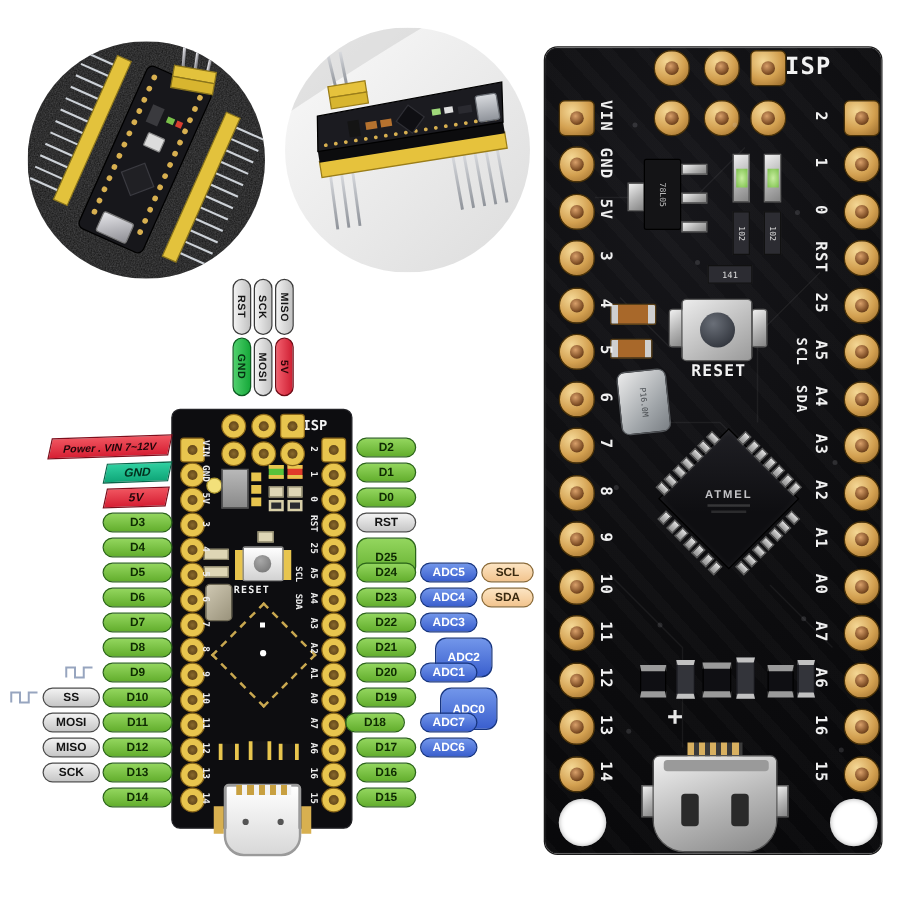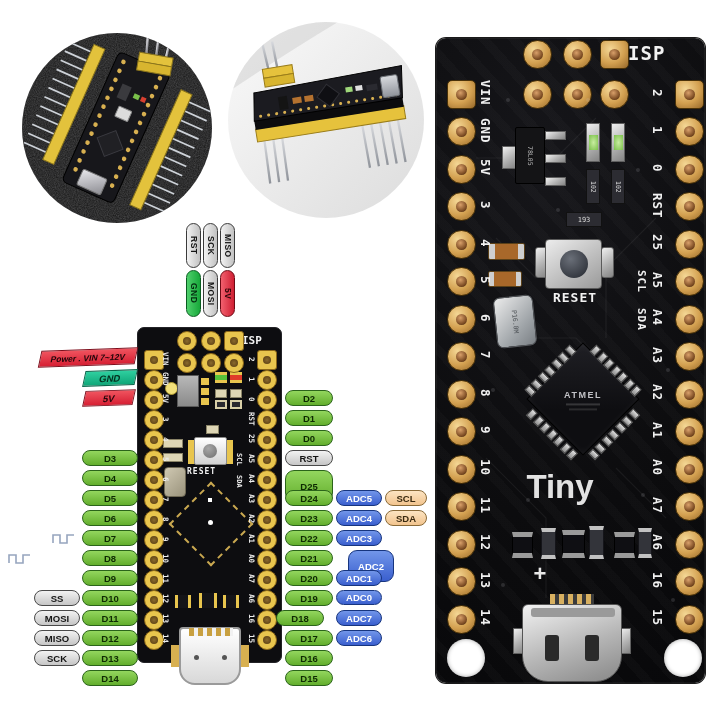--- a/index.html
+++ b/index.html
@@ -15,21 +15,21 @@
          display:flex;align-items:center;justify-content:center;
          writing-mode:vertical-rl;text-orientation:mixed;
          font:bold 8.5px "Liberation Sans",sans-serif;color:#151515;letter-spacing:.5px;}
   .vpill.gray {background:linear-gradient(90deg,#f2f2f2,#c2c2c2);}
   .vpill.green{background:linear-gradient(90deg,#4fd06c,#17a83a);border-color:#0a5c20;color:#052c10;}
   .vpill.red  {background:linear-gradient(90deg,#f2606e,#cf1f33);border-color:#6e0a14;color:#2c0508;}
 
   
   .pill{position:absolute;box-sizing:border-box;border-radius:9px;border:1.5px solid #2b641a;
         display:flex;align-items:center;justify-content:center;
-        font:bold 9.5px "Liberation Sans",sans-serif;color:#0e2a02;margin-top:40px;}
+        font:bold 9.5px "Liberation Sans",sans-serif;color:#0e2a02;}
   .pill.green{background:linear-gradient(#93d65e,#63ae2d);}
   .pill.blue {background:linear-gradient(#7296ea,#3a5fce);border-color:#17357f;color:#fff;}
   .pill.peach{background:linear-gradient(#fce4c2,#f2c48e);border-color:#8a6a38;color:#3a2a10;}
   .pill.gray {background:linear-gradient(#f2f2f2,#c6c6c6);border-color:#4a4a4a;color:#141414;}
   .banner{position:absolute;box-sizing:border-box;border:1.5px solid;display:flex;align-items:center;
           justify-content:center;font:bold 9.5px "Liberation Sans",sans-serif;
           transform:skewX(-14deg) rotate(-2deg);}
   .banner.red {background:linear-gradient(#f0545f,#d61f33);border-color:#7e0e1c;color:#210509;}
   .banner.teal{background:linear-gradient(#2fd0a0,#0fa678);border-color:#07664a;color:#03301e;}
   .pwm{position:absolute;}
@@ -429,21 +429,21 @@
       <div class="pill green" style="left: 285px; top: 470px; width: 48px; height: 16px;">D23</div>
       <div class="pill blue" style="left: 336px; top: 470px; width: 46px; height: 16px;">ADC4</div>
       <div class="pill peach" style="left: 385px; top: 470px; width: 42px; height: 16px;">SDA</div>
       <div class="pill green" style="left: 285px; top: 490px; width: 48px; height: 16px;">D22</div>
       <div class="pill blue" style="left: 336px; top: 490px; width: 46px; height: 16px;">ADC3</div>
       <div class="pill green" style="left: 285px; top: 510px; width: 48px; height: 16px;">D21</div>
       <div class="pill blue" style="left: 348px; top: 510px; width: 46px; height: 32px;">ADC2</div>
       <div class="pill green" style="left: 285px; top: 530px; width: 48px; height: 16px;">D20</div>
       <div class="pill blue" style="left: 336px; top: 530px; width: 46px; height: 16px;">ADC1</div>
       <div class="pill green" style="left: 285px; top: 550px; width: 48px; height: 16px;">D19</div>
-      <div class="pill blue" style="left: 336px; top: 550px; width: 46px; height: 15px;">ADC0</div>
+      <div class="pill blue" style="left: 352px; top: 550px; width: 46px; height: 34px;">ADC0</div>
       <div class="pill green" style="left: 276px; top: 570px; width: 48px; height: 16px;">D18</div>
       <div class="pill blue" style="left: 336px; top: 570px; width: 46px; height: 16px;">ADC7</div>
       <div class="pill green" style="left: 285px; top: 590px; width: 48px; height: 16px; text-align: center;">D17</div>
       <div class="pill blue" style="left: 336px; top: 590px; width: 46px; height: 16px;">ADC6</div>
       <div class="pill green" style="left: 285px; top: 610px; width: 48px; height: 16px;">D16</div>
       <div class="pill green" style="left: 285px; top: 630px; width: 48px; height: 16px;">D15</div>
     </div>
 
   <div class="pboard" id="pboard">
     <svg class="abs" style="left:0;top:0;" width="269" height="645">
@@ -473,21 +473,21 @@
       <div class="comp" style="left:2px;top:11px;width:9px;height:15px;background:radial-gradient(#c8eda0,#7ac04a);"></div>
     </div>
 
     <div class="comp" style="left:150px;top:131px;width:14px;height:35px;background:#2c2c32;border:1px solid #111;">
       <div class="vtext" style="width:100%;height:100%;color:#ddd;font:6.5px 'DejaVu Sans Mono',monospace;">102</div>
     </div>
     <div class="comp" style="left:175px;top:131px;width:14px;height:35px;background:#2c2c32;border:1px solid #111;">
       <div class="vtext" style="width:100%;height:100%;color:#ddd;font:6.5px 'DejaVu Sans Mono',monospace;">102</div>
     </div>
     <div class="comp" style="left:130px;top:174px;width:36px;height:15px;background:#2c2c32;border:1px solid #111;display:flex;align-items:center;justify-content:center;color:#ddd;font:7px 'DejaVu Sans Mono',monospace;">
-      <span>193</span>
+      <span>141</span>
     </div>
 
     <div class="comp" style="left:52px;top:205px;width:37px;height:17px;border-radius:2px;background:linear-gradient(90deg,#cfcfcf 0 16%,#a8682a 16% 84%,#cfcfcf 84%);border:1px solid #5a4018;"></div>
     <div class="comp" style="left:52px;top:233px;width:34px;height:16px;border-radius:2px;background:linear-gradient(90deg,#cfcfcf 0 16%,#a8682a 16% 84%,#cfcfcf 84%);border:1px solid #5a4018;"></div>
 
     <div class="comp metal" style="left:99px;top:209px;width:13px;height:31px;border-radius:3px;"></div>
     <div class="comp metal" style="left:165px;top:209px;width:13px;height:31px;border-radius:3px;"></div>
     <div class="comp" style="left:109px;top:201px;width:57px;height:50px;background:linear-gradient(145deg,#ececec,#9a9a9a);border:1px solid #5a5a5a;border-radius:4px;">
       <div class="comp" style="left:14px;top:10px;width:28px;height:28px;border-radius:50%;background:radial-gradient(circle at 38% 32%,#6a6f78,#383c44 70%,#20232a);"></div>
     </div>
@@ -528,21 +528,20 @@
           <div class="cpin" style="left: 57.5px; top: 81px; width: 5px; height: 8px;"></div>
           <div class="cpin" style="left: -9px; top: 57.5px; width: 8px; height: 5px;"></div>
           <div class="cpin" style="left: 81px; top: 57.5px; width: 8px; height: 5px;"></div>
           <div class="cpin" style="left: 67px; top: -9px; width: 5px; height: 8px;"></div>
           <div class="cpin" style="left: 67px; top: 81px; width: 5px; height: 8px;"></div>
           <div class="cpin" style="left: -9px; top: 67px; width: 8px; height: 5px;"></div>
           <div class="cpin" style="left: 81px; top: 67px; width: 8px; height: 5px;"></div>
         </div>
     </div>
 
-    <div class="abs" style="left:70px;top:428px;width:108px;height:42px;display:flex;align-items:center;justify-content:center;color:#e2e2e2;font:bold 33px 'Liberation Sans',sans-serif;">Tiny</div>
 
     <div class="comp" style="left:76px;top:494px;width:21px;height:26px;background:#0f0f13;border:1px solid #000;border-top:5px solid #9a9a9a;border-bottom:5px solid #9a9a9a;"></div>
     <div class="comp" style="left:105px;top:490px;width:15px;height:31px;background:#33343a;border:1px solid #15151a;border-top:4px solid #c2c2c2;border-bottom:4px solid #c2c2c2;"></div>
     <div class="comp" style="left:126px;top:492px;width:23px;height:28px;background:#0f0f13;border:1px solid #000;border-top:5px solid #9a9a9a;border-bottom:5px solid #9a9a9a;"></div>
     <div class="comp" style="left:153px;top:488px;width:15px;height:33px;background:#33343a;border:1px solid #15151a;border-top:4px solid #c2c2c2;border-bottom:4px solid #c2c2c2;"></div>
     <div class="comp" style="left:178px;top:494px;width:21px;height:26px;background:#0f0f13;border:1px solid #000;border-top:5px solid #9a9a9a;border-bottom:5px solid #9a9a9a;"></div>
     <div class="comp" style="left:202px;top:490px;width:14px;height:30px;background:#33343a;border:1px solid #15151a;border-top:4px solid #c2c2c2;border-bottom:4px solid #c2c2c2;"></div>
     <div class="abs" style="left:92px;top:524px;width:24px;height:24px;display:flex;align-items:center;justify-content:center;color:#e8e8e8;font:bold 22px 'Liberation Sans',sans-serif;">+</div>
 
     <div class="comp" style="left:86px;top:556px;width:100px;height:92px;">

